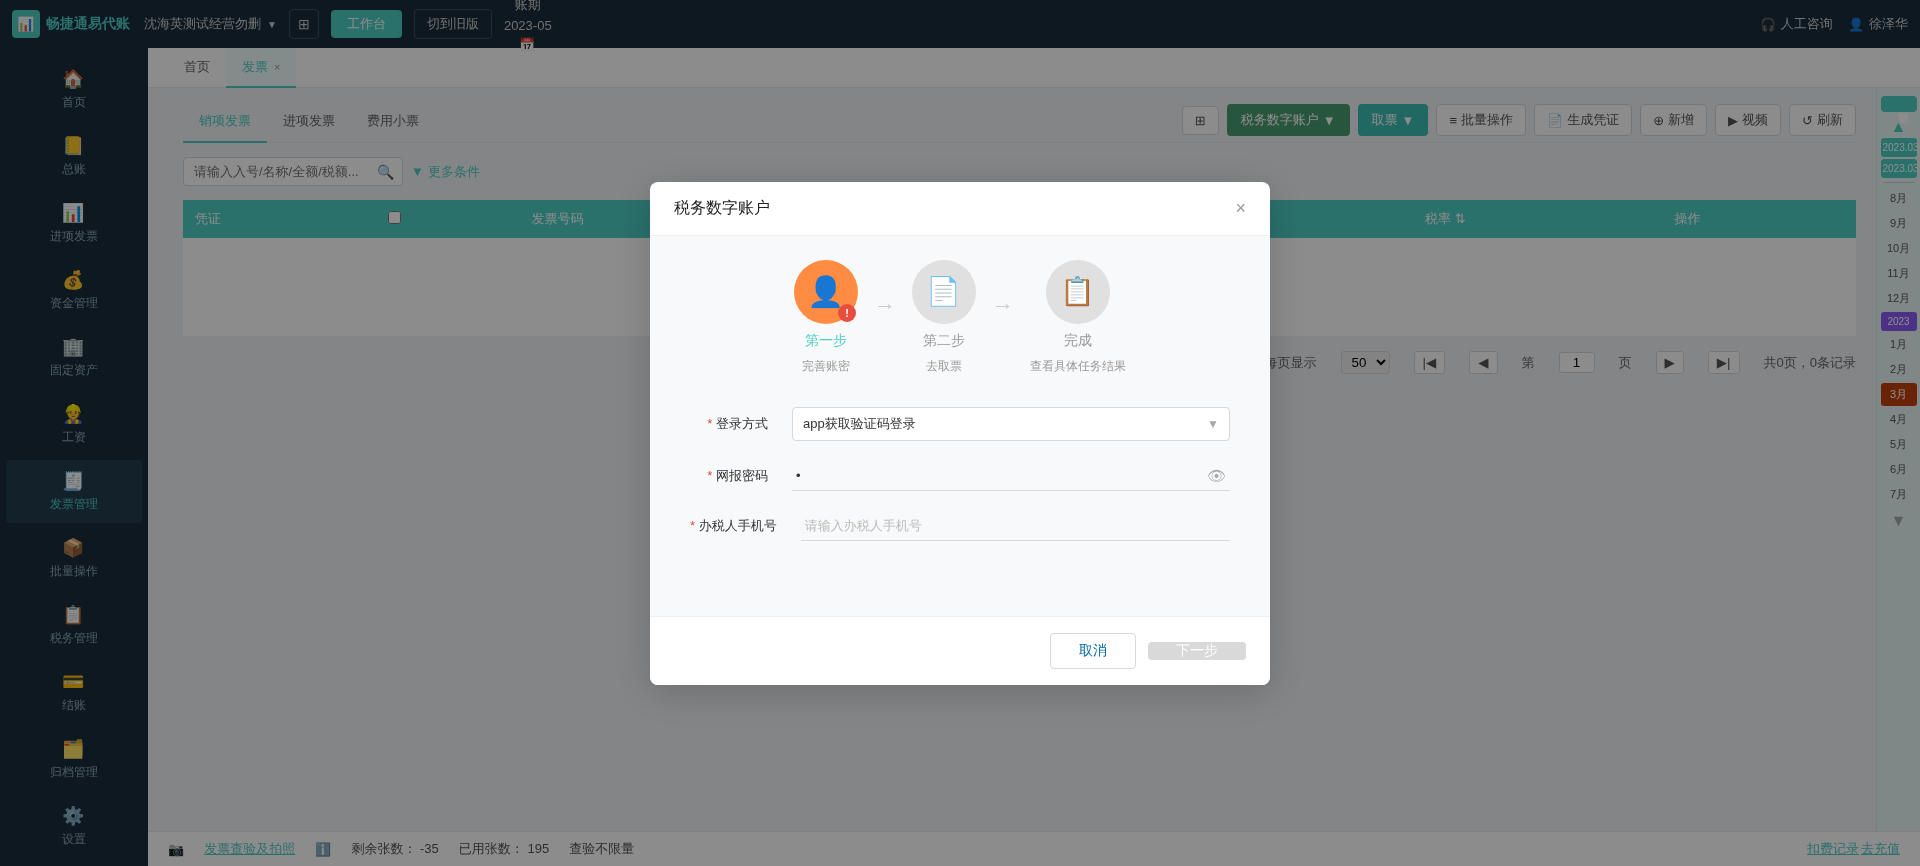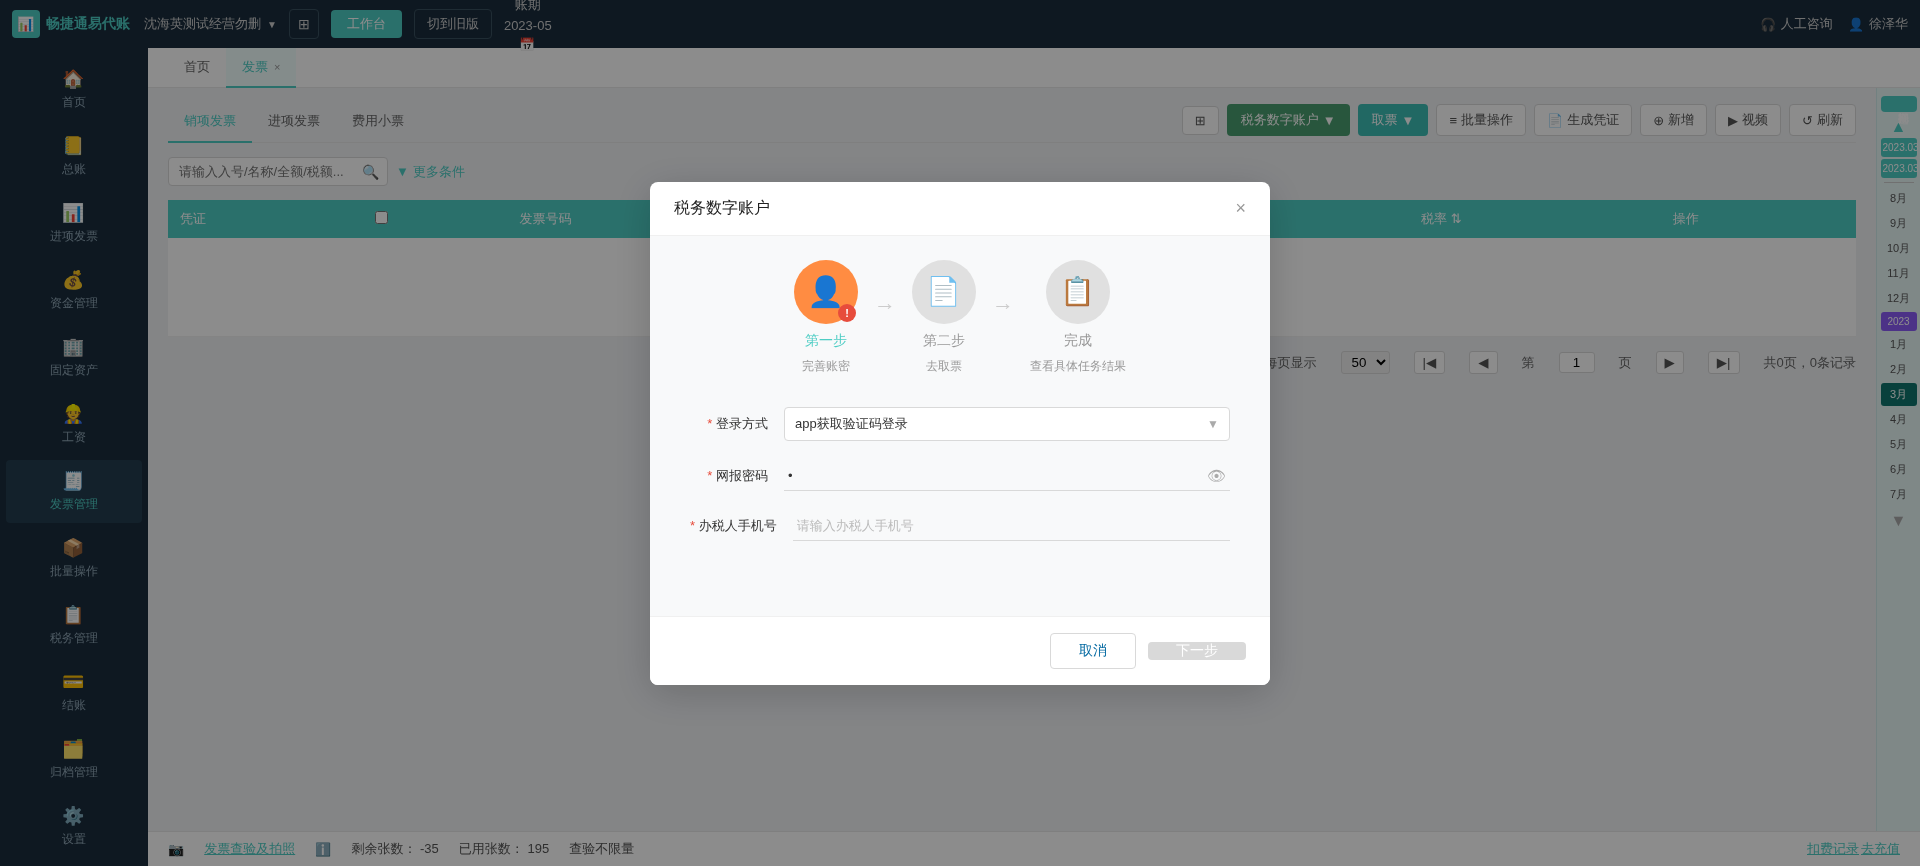--- a/index.html
+++ b/index.html
@@ -197,21 +197,21 @@
       width: 18px; height: 18px; background: #e74c3c; border-radius: 50%;
       display: flex; align-items: center; justify-content: center;
       color: #fff; font-size: 11px; font-weight: bold;
     }
     .step-label { font-size: 14px; font-weight: 500; color: #4ecdc4; }
     .step-label.inactive { color: #999; }
     .step-desc { font-size: 12px; color: #999; }
     .step-arrow { font-size: 22px; color: #ccc; margin: 0 16px; padding-bottom: 28px; }
 
     
-    .form-field { margin-bottom: 20px; display: flex; align-items: center; gap: 4px; }
+    .form-field { margin-bottom: 20px; display: flex; align-items: center; gap: 12px; }
     .form-label { min-width: 90px; color: #333; font-size: 13px; text-align: right; padding-right: 12px; }
     .form-label .required { color: #e74c3c; }
     .form-select-wrap {
       flex: 1; position: relative;
       border: 1px solid #d9d9d9; border-radius: 4px; background: #fff;
       display: flex; align-items: center;
     }
     .form-select-val { flex: 1; padding: 7px 10px; font-size: 13px; color: #333; }
     .form-select-arrow { padding: 0 10px; color: #aaa; font-size: 12px; }
     .form-input-wrap { flex: 1; position: relative; display: flex; align-items: center; }
@@ -332,21 +332,21 @@
     <div class="tab-bar">
       <div class="tab-item">
         <span>首页</span>
       </div>
       <div class="tab-item active">
         <span>发票</span>
         <span class="tab-close">×</span>
       </div>
     </div>
 
-    <div style="flex:1; display:flex; overflow:hidden;">
+    <div style="flex:1; display:flex; overflow:hidden;margin-left:15px;">
 
       <div class="page-content">
 
         <div class="sub-tabs">
           <div class="sub-tab active">
             <span>销项发票</span>
           </div>
           <div class="sub-tab">
             <span>进项发票</span>
           </div>
@@ -446,21 +446,21 @@
         <div class="right-panel-month" style="background:#4ecdc4; color:#fff; font-size:10px;">2023.03</div>
         <div class="right-panel-divider"></div>
         <div class="right-panel-month">8月</div>
         <div class="right-panel-month">9月</div>
         <div class="right-panel-month">10月</div>
         <div class="right-panel-month">11月</div>
         <div class="right-panel-month">12月</div>
         <div class="right-panel-month" style="background:#8b5cf6; color:#fff; font-size:10px;">2023</div>
         <div class="right-panel-month">1月</div>
         <div class="right-panel-month">2月</div>
-        <div class="right-panel-month" style="background:#0f766e; color:#fff;">3月</div>
+        <div class="right-panel-month" style="background:#c2410c; color:#fff;">3月</div>
         <div class="right-panel-month">4月</div>
         <div class="right-panel-month">5月</div>
         <div class="right-panel-month">6月</div>
         <div class="right-panel-month">7月</div>
         <div style="color:#aaa; font-size:16px; cursor:pointer; margin-top:4px;">▼</div>
       </div>
     </div>
 
     <div class="footer-bar">
       <span>📷</span>

